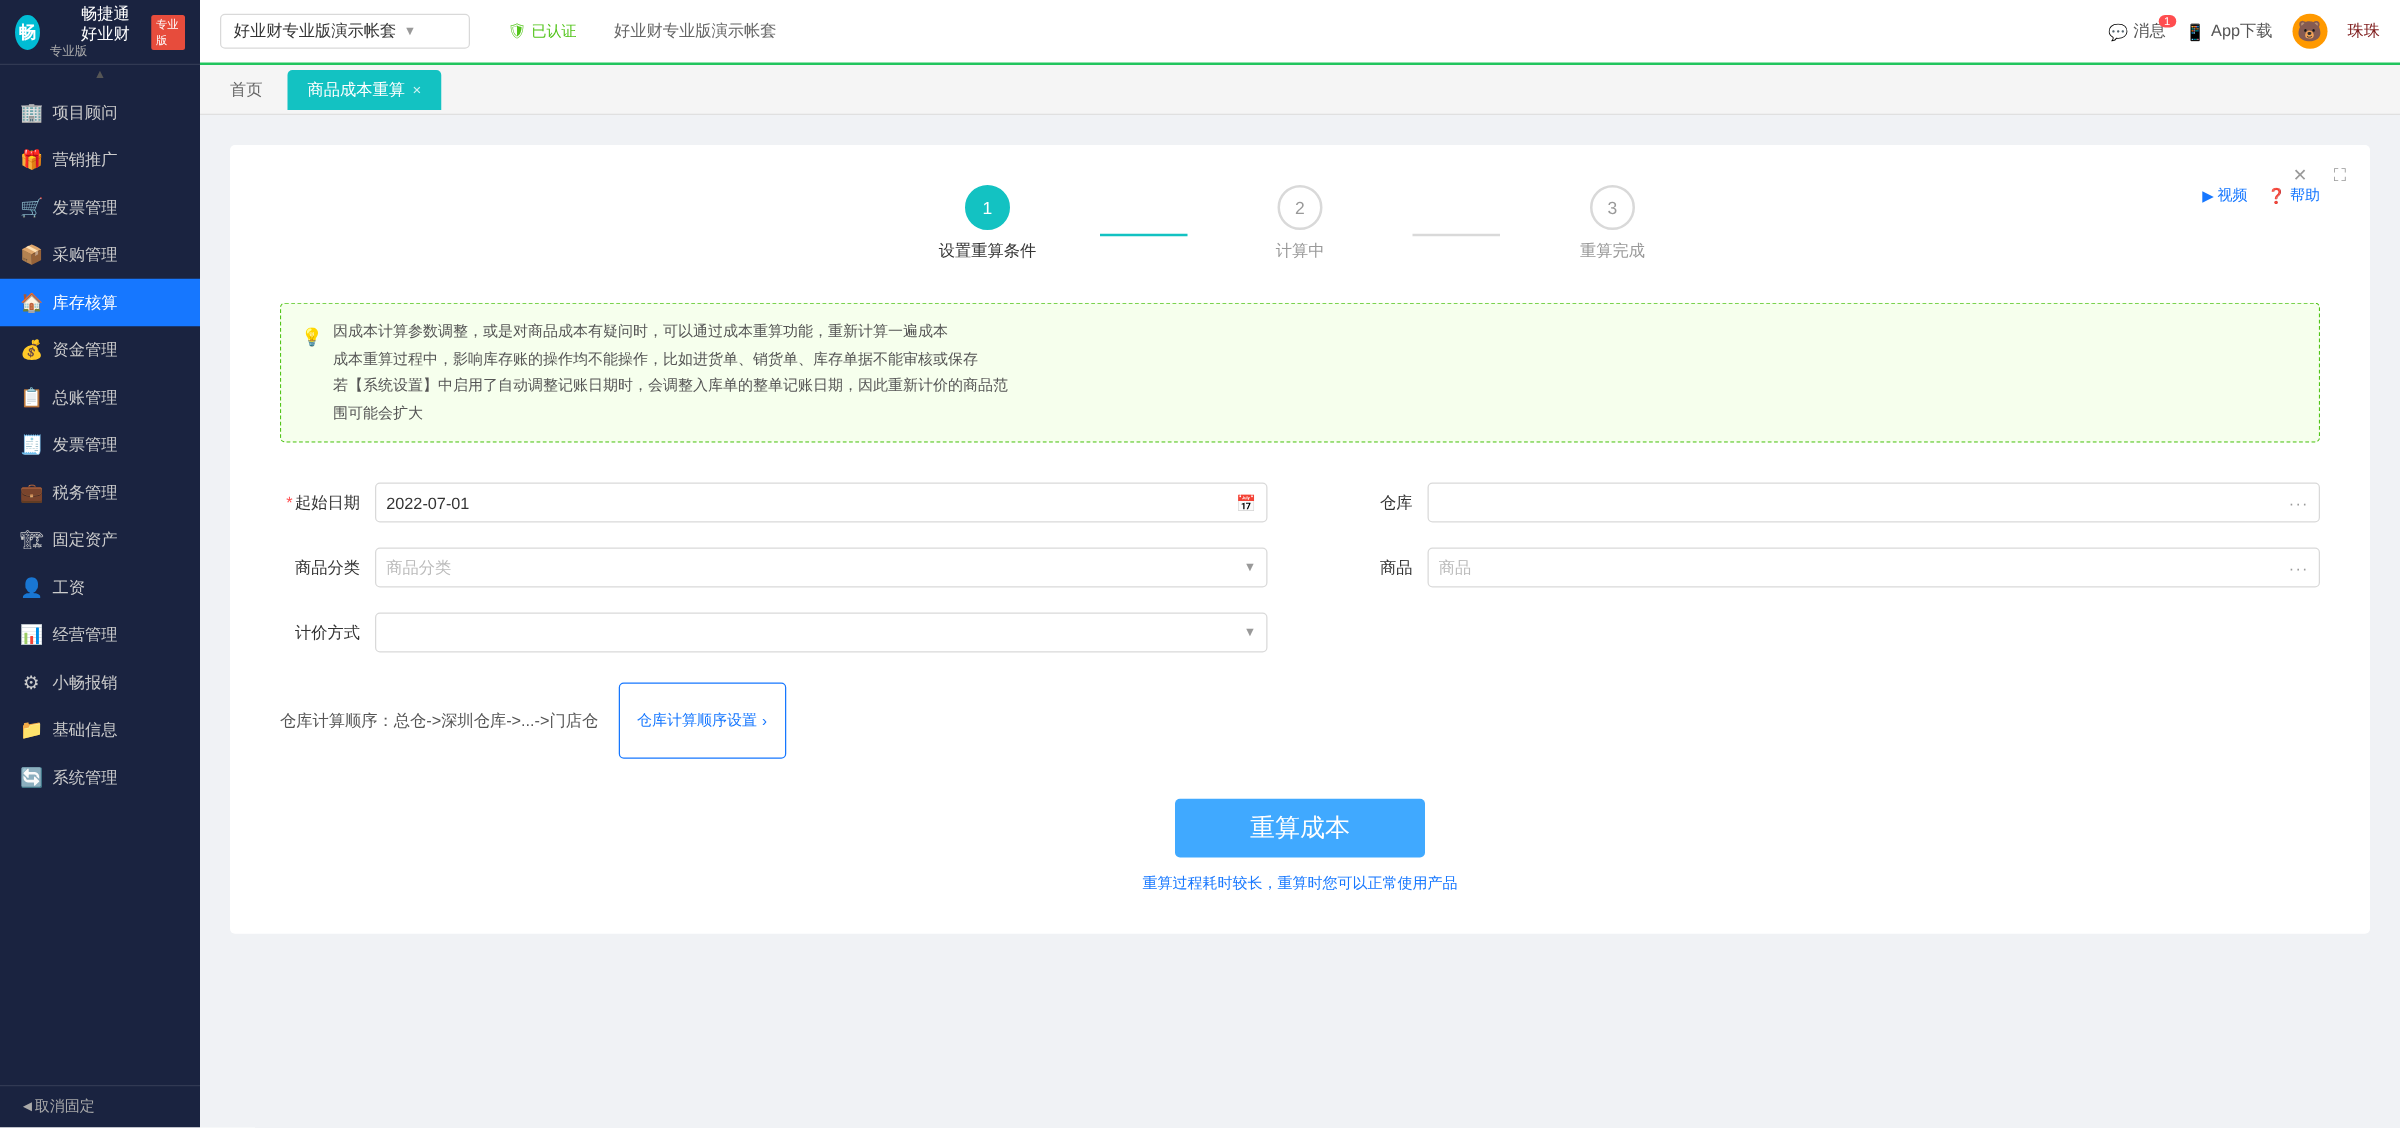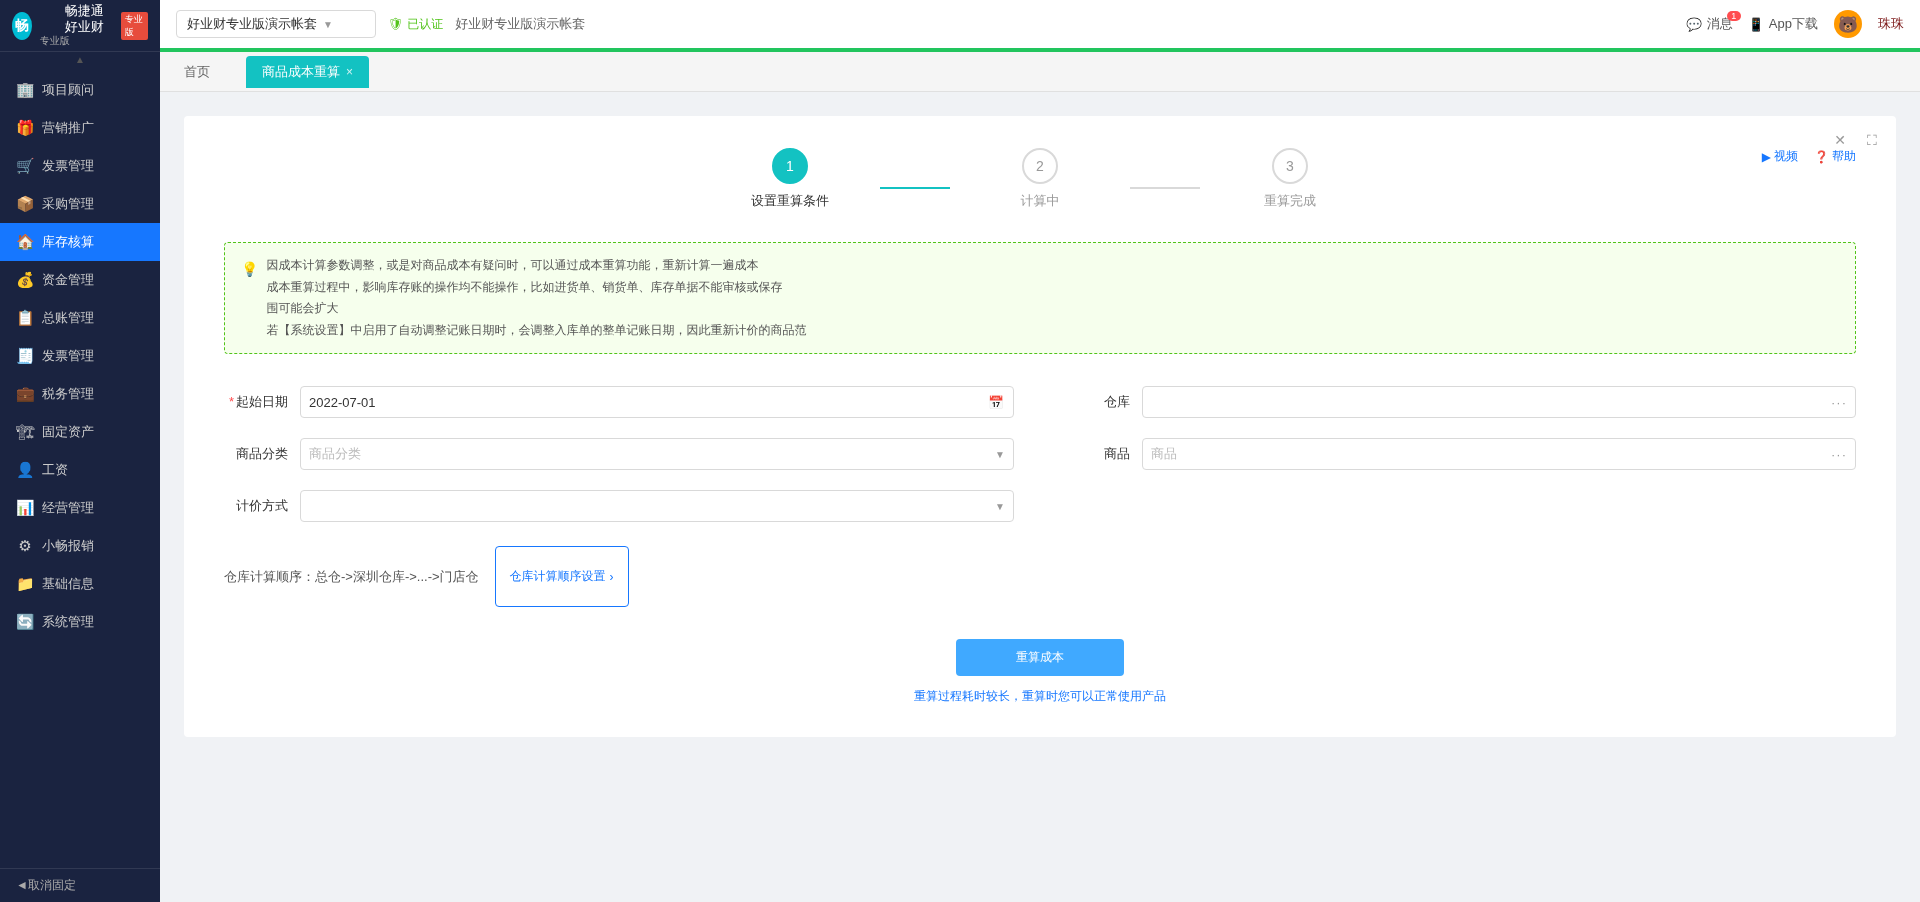--- a/index.html
+++ b/index.html
@@ -55,22 +55,22 @@
 
     
     .main-area {
       flex: 1; display: flex; flex-direction: column; height: 100%; overflow: hidden;
     }
 
     
     .topbar {
       background: #fff; height: 52px;
       display: flex; align-items: center; padding: 0 16px;
-      border-bottom: 4px solid #22c55e;
-      gap: 12px;
+      border-bottom: 2px solid #22c55e;
+      gap: 30px;
     }
     .topbar-account-select {
       display: flex; align-items: center; gap: 6px;
       padding: 4px 10px; border: 1px solid #d9d9d9; border-radius: 4px;
       cursor: pointer; min-width: 200px;
     }
     .topbar-account-select .account-name { font-size: 13px; color: #333; }
     .topbar-account-select .chevron { color: #999; font-size: 10px; }
     .topbar-verified {
       display: flex; align-items: center; gap: 4px;
@@ -94,21 +94,21 @@
       background: #ff9900; display: flex; align-items: center; justify-content: center;
       font-size: 16px; cursor: pointer;
     }
     .topbar-username { font-size: 13px; color: #7f1d1d; cursor: pointer; }
 
     
     .tabs-bar {
       background: #f5f5f5; height: 40px;
       display: flex; align-items: center; padding: 0 8px;
       border-bottom: 1px solid #e0e0e0;
-      gap: 20px;
+      gap: 4px;
     }
     .tab-item {
       height: 32px; display: flex; align-items: center; padding: 0 16px;
       cursor: pointer; font-size: 13px; border-radius: 4px 4px 0 0;
       color: #666;
     }
     .tab-item.active {
       background: #13c2c2; color: #fff;
     }
     .tab-item .tab-close {
@@ -212,21 +212,21 @@
     }
 
     
     .recalc-section {
       display: flex; flex-direction: column; align-items: center; gap: 12px;
       margin-top: 24px;
     }
     .btn-recalc {
       background: #40a9ff; color: #fff; border: none;
       padding: 10px 60px; border-radius: 4px; cursor: pointer;
-      font-size: 12px; font-weight: 500;
+      font-size: 20px; font-weight: 500;
     }
     .recalc-note { color: #1677ff; font-size: 12px; }
   </style>
 </head>
 <body>
 
 <div class="sidebar">
   <div class="sidebar-logo">
     <div class="logo-icon">畅</div>
     <div>
@@ -389,22 +389,22 @@
             <div class="step-label">重算完成</div>
           </div>
         </div>
       </div>
 
       <div class="info-box">
         <span class="info-icon">💡</span>
         <div>
           <div>因成本计算参数调整，或是对商品成本有疑问时，可以通过成本重算功能，重新计算一遍成本</div>
           <div>成本重算过程中，影响库存账的操作均不能操作，比如进货单、销货单、库存单据不能审核或保存</div>
+          <div>若【系统设置】中启用了自动调整记账日期时，会调整入库单的整单记账日期，因此重新计价的商品范</div>
           <div>围可能会扩大</div>
-          <div>若【系统设置】中启用了自动调整记账日期时，会调整入库单的整单记账日期，因此重新计价的商品范</div>
         </div>
       </div>
 
       <div class="form-grid">
 
         <div class="form-row">
           <div class="form-label">
             <span class="required-star">*</span><span>起始日期</span>
           </div>
           <div class="form-input">

